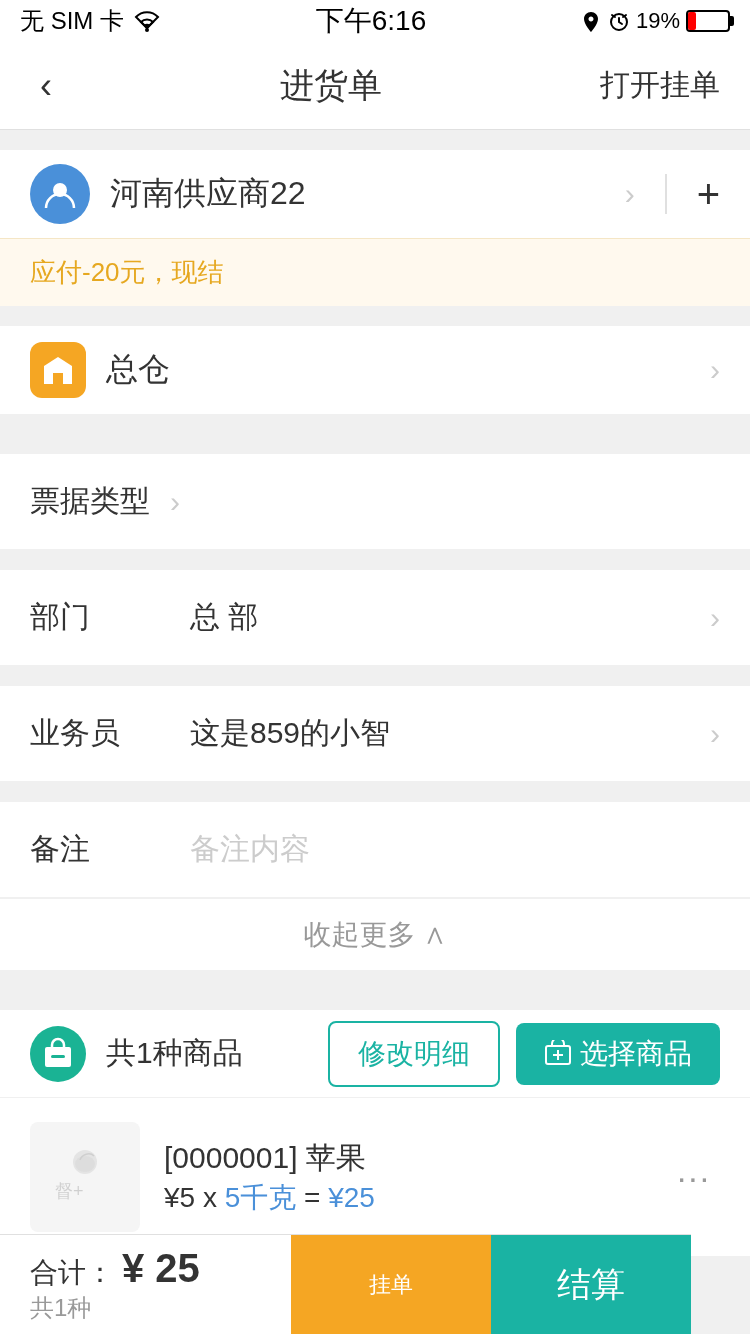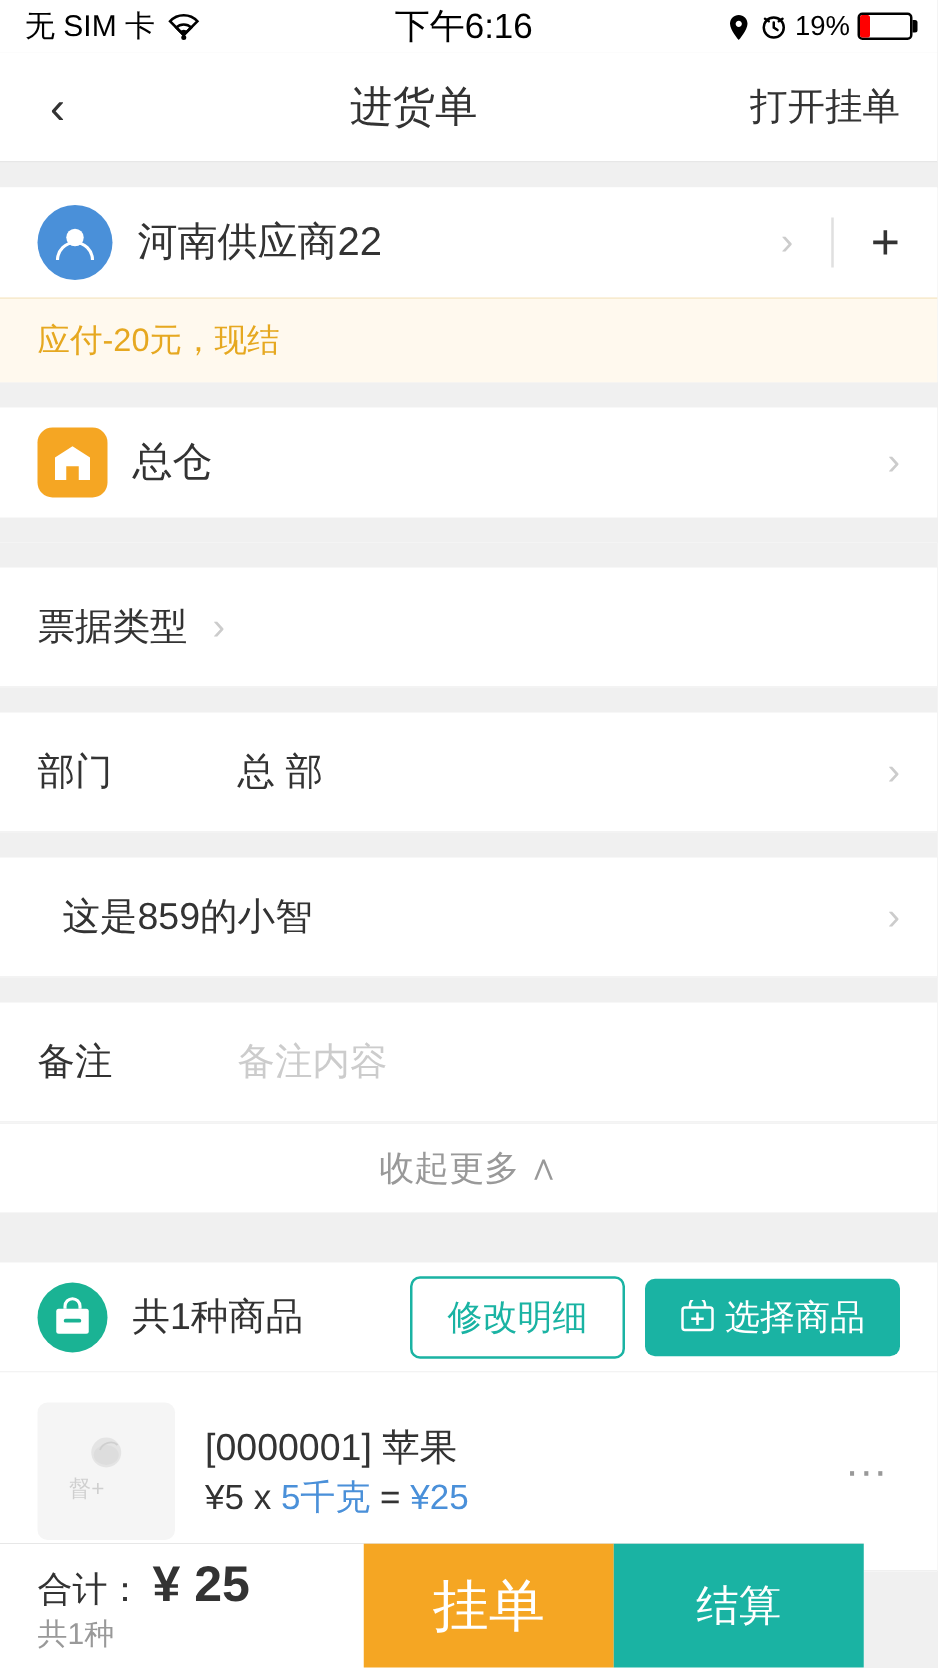--- a/index.html
+++ b/index.html
@@ -324,21 +324,21 @@
       color: #333;
     }
     .total-count {
       font-size: 24px;
       color: #999;
     }
     .btn-hold {
       width: 200px;
       background: #f5a623;
       color: #fff;
-      font-size: 45px;
+      font-size: 22px;
       display: flex;
       align-items: center;
       justify-content: center;
       cursor: pointer;
     }
     .btn-checkout {
       width: 200px;
       background: #1ab3a3;
       color: #fff;
       font-size: 34px;
@@ -439,20 +439,21 @@
 
     <div class="form-row">
       <span class="form-label">部门</span>
       <span class="form-value">总 部</span>
       <span class="row-arrow">›</span>
     </div>
 
     <div class="separator"></div>
 
     <div class="form-row">
+      <span class="form-label">业务员</span>
       <span class="form-value">这是859的小智</span>
       <span class="row-arrow">›</span>
     </div>
 
     <div class="separator"></div>
 
     <div class="form-row">
       <span class="form-label">备注</span>
       <span class="form-value placeholder">备注内容</span>
     </div>

